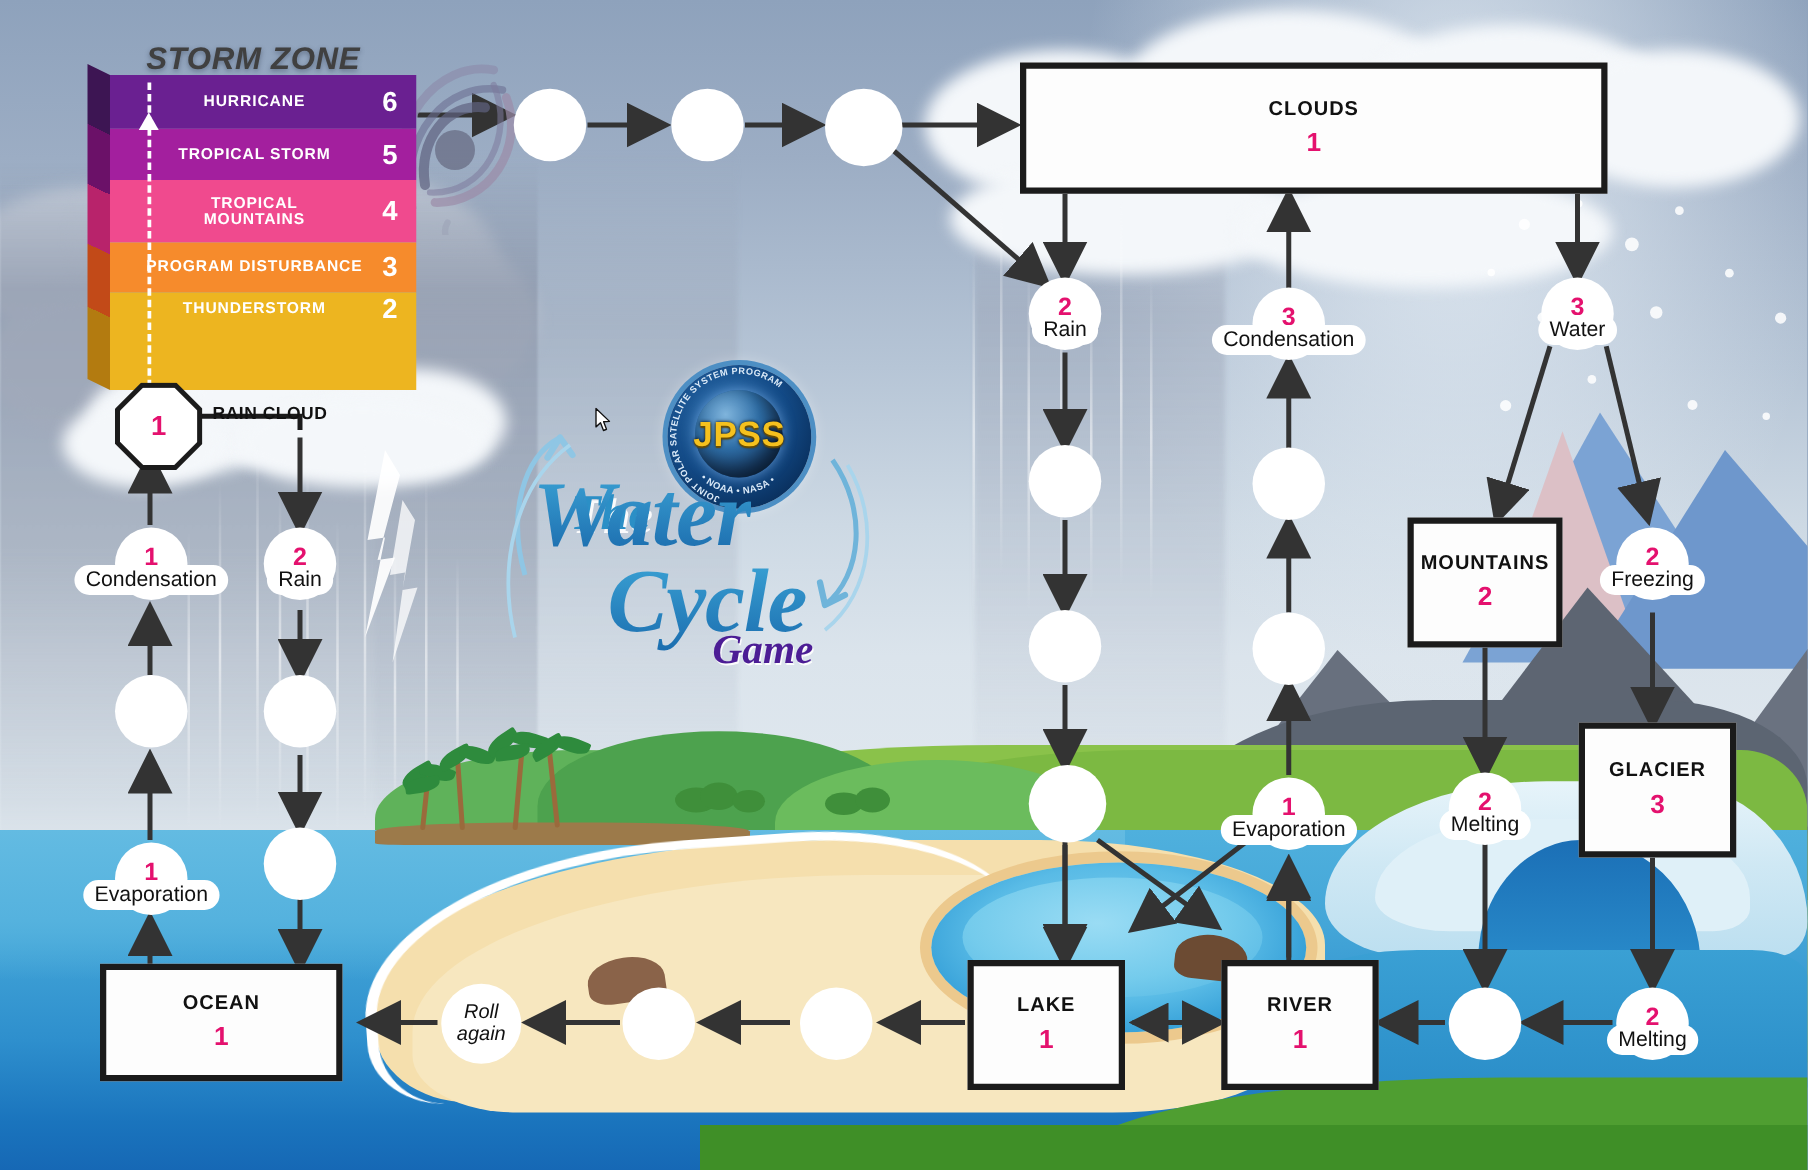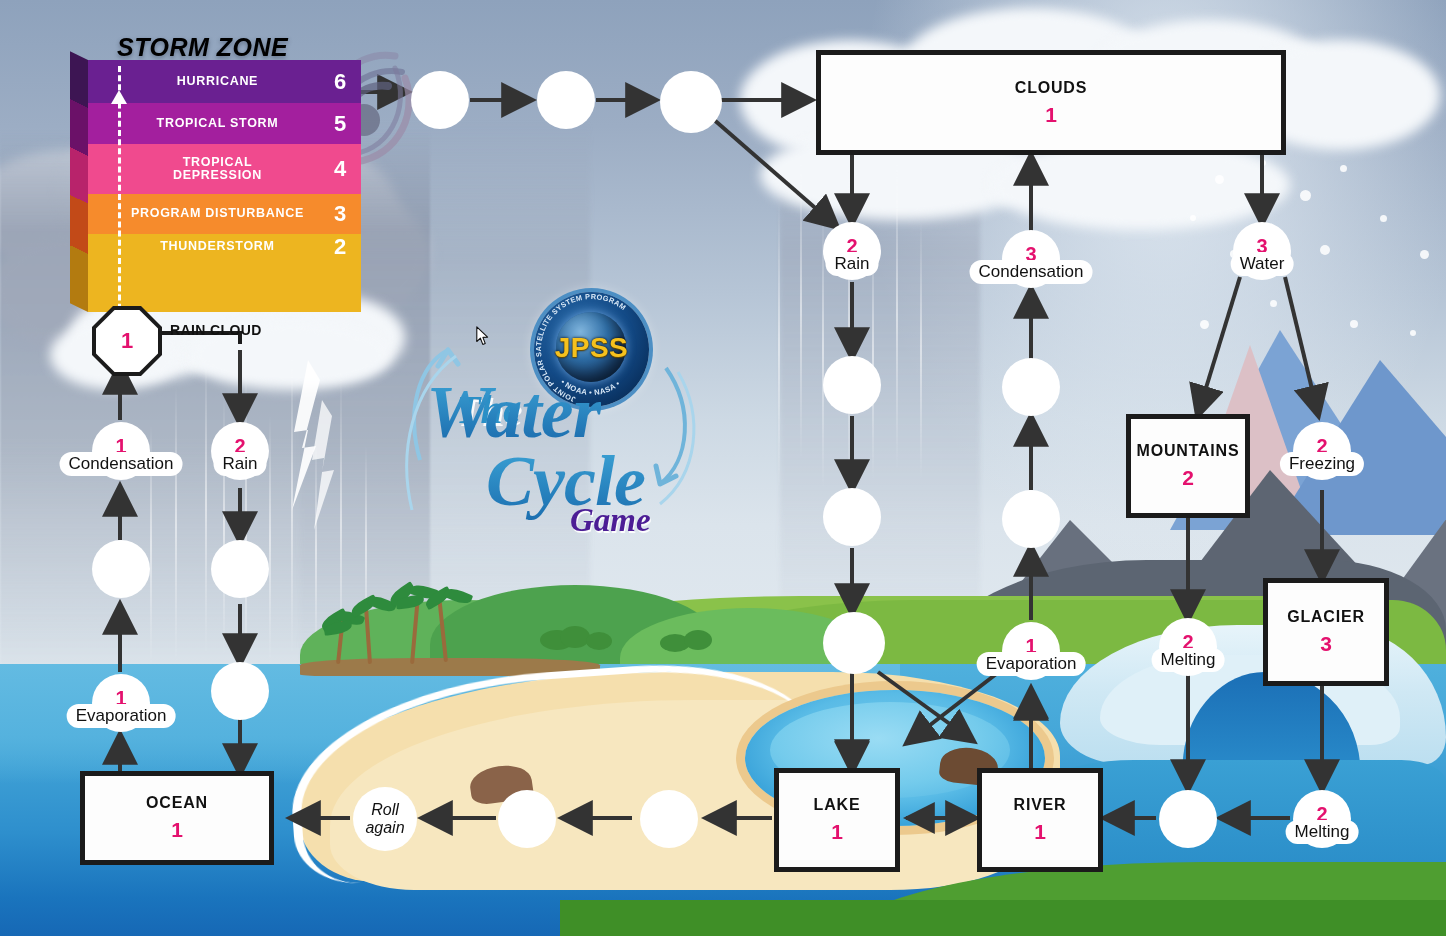--- a/index.html
+++ b/index.html
@@ -147,25 +147,25 @@
   #rock2{left:940px;top:748px;width:58px;height:36px;background:#6c4b33;border-radius:50% 50% 20% 26%;transform:rotate(6deg);}
 
   
   #bolt{position:absolute;left:286px;top:360px;width:50px;height:190px;}
   
   .snow{position:absolute;border-radius:50%;background:#fff;opacity:.85;}
 
   
   #storm-title{
     position:absolute;left:117px;top:33px;
-    font-size:25px;font-weight:bold;font-style:italic;color:#000000;
+    font-size:25px;font-weight:bold;font-style:italic;color:#404040;
     letter-spacing:.5px;
     text-shadow:0 2px 4px rgba(40,50,70,.45);
   }
-  #storm-panel{position:absolute;left:88px;top:60px;width:273px;height:252px;}
+  #storm-panel{position:absolute;left:88px;top:60px;width:245px;height:252px;}
   #storm-side{
     position:absolute;left:-18px;top:0;width:18px;height:252px;
     background:linear-gradient(180deg,#3d1553 0%,#3d1553 19%,#6b1168 19%,#6b1168 38%,#b8236b 38%,#b8236b 57%,#c24a18 57%,#c24a18 77%,#b37b10 77%,#b37b10 100%);
     transform:skewY(26deg);transform-origin:right top;
   }
   .band{position:relative;display:flex;align-items:center;height:40px;color:#fff;}
   .band .bname{flex:1;text-align:center;font-size:12.5px;font-weight:bold;letter-spacing:.7px;line-height:1.05;padding-left:28px;}
   .band .bnum{width:42px;text-align:center;font-size:22px;font-weight:bold;}
   #b6{height:43px;background:#6a2091;}
   #b5{height:41px;background:#a31f9e;}
@@ -502,21 +502,21 @@
     <div class="band" id="b6">
       <span class="bname">HURRICANE</span>
       <span class="bnum">6</span>
     </div>
     <div class="band" id="b5">
       <span class="bname">TROPICAL STORM</span>
       <span class="bnum">5</span>
     </div>
     <div class="band" id="b4">
       <span class="bname" style="white-space:pre-line">TROPICAL
-DEPRESSION</span>
+MOUNTAINS</span>
       <span class="bnum">4</span>
     </div>
     <div class="band" id="b3">
       <span class="bname">PROGRAM DISTURBANCE</span>
       <span class="bnum">3</span>
     </div>
     <div class="band" id="b2">
       <span class="bname" style="align-self:flex-start;margin-top:6px;">THUNDERSTORM</span>
       <span class="bnum" style="align-self:flex-start;margin-top:0px;">2</span>
     </div>

